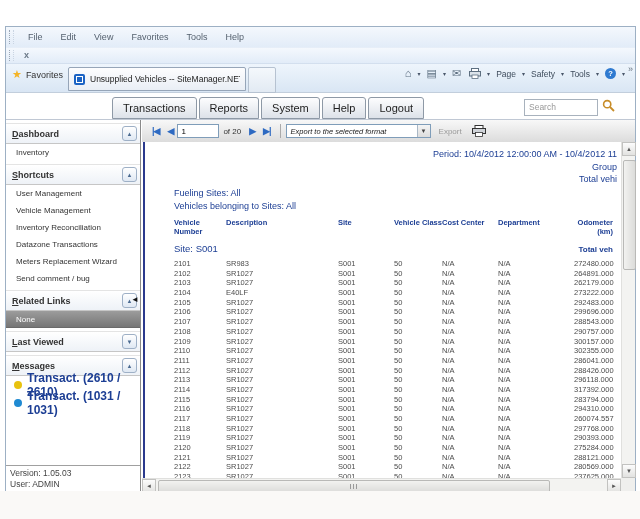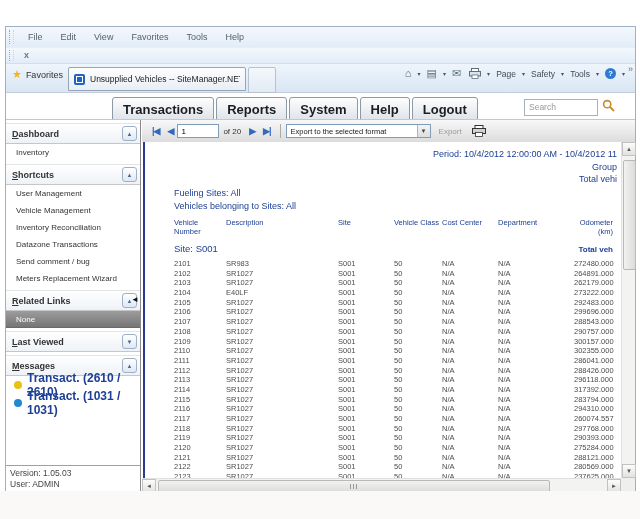--- a/index.html
+++ b/index.html
@@ -37,21 +37,21 @@
   .help-circle{width:11px;height:11px;border-radius:50%;background:#2f7ad0;color:#fff;font-size:7.5px;
                font-weight:bold;display:flex;align-items:center;justify-content:center;}
   .overflow{position:absolute;right:2px;top:0px;font-size:9px;color:#66727f;}
 
   
   .brandbar{height:28px;background:#fff;position:relative;}
   .logo{position:absolute;left:8px;top:2px;}
   .logo-main{font-size:13.5px;font-weight:bold;color:#1c2d5f;letter-spacing:0.5px;line-height:13px;}
   .logo-sub{font-size:6.3px;color:#2f6fc6;letter-spacing:1.8px;font-weight:bold;}
   .nav{position:absolute;left:106px;top:4px;display:flex;}
-  .nav-btn{font-size:13px;font-weight:bold;color:#1d1d1d;padding:4px 10px;margin-right:2px;
+  .nav-btn{font-size:11px;font-weight:normal;color:#1d1d1d;padding:4px 10px;margin-right:2px;
            background:linear-gradient(#fdfdfe,#dde2e9);border:1px solid #8e99a6;border-radius:3px 3px 0 0;}
   .search-wrap{position:absolute;right:20px;top:5px;display:flex;align-items:center;}
   .search-input{width:64px;height:13px;border:1px solid #a8b2bd;font-size:8.5px;padding:1px 4px;
                 font-family:"Liberation Sans",sans-serif;color:#555;}
   .search-input::placeholder{color:#999;}
   .mag{margin-left:4px;}
 
   
   .content{position:absolute;left:0;top:92px;width:629px;height:372px;border-top:1px solid #c0c8d4;background:#fff;}
 
@@ -77,37 +77,37 @@
   
   .main{position:absolute;left:136px;top:0;right:0;height:372px;}
   .rtoolbar{height:22px;background:linear-gradient(#f8f8f8,#dcdcdc);border-bottom:1px solid #b5b5b5;
             display:flex;align-items:center;padding-left:6px;}
   .pg-ico{color:#2e6ac2;font-size:9px;font-weight:bold;margin:0 4px;letter-spacing:-1px;}
   .pg-input{width:34px;height:12px;border:1px solid #7f9db9;font-size:8px;padding:0 3px;
             font-family:"Liberation Sans",sans-serif;}
   .of-label{font-size:8px;color:#333;margin:0 4px;}
   .tb-sep{width:1px;height:14px;background:#aaa;margin:0 5px;}
   .export-select{height:14px;width:145px;border:1px solid #7f9db9;background:#fff;display:flex;
-                 align-items:center;font-size:7.5px;color:#222;padding-left:4px;box-sizing:border-box;}
+                 align-items:center;font-size:7.5px;color:#222;padding-left:4px;box-sizing:border-box;font-style:italic;}
   .export-select .arrow{margin-left:auto;width:12px;height:100%;background:linear-gradient(#f4f4f4,#ddd);
                  border-left:1px solid #aab8c6;display:flex;align-items:center;justify-content:center;
                  font-size:6px;color:#444;}
   .export-disabled{font-size:8px;color:#9a9a9a;margin:0 8px;}
   .print-btn{margin-left:2px;display:flex;align-items:center;}
 
   .viewport{position:absolute;left:0;top:22px;right:14px;bottom:14px;background:#fff;overflow:hidden;}
   .page-edge{position:absolute;left:1px;top:0;bottom:0;width:2px;background:#2b3a8e;}
   .rep-title{position:absolute;left:32px;top:5px;font-size:15px;font-weight:bold;color:#17357b;}
   .rep-right{position:absolute;right:4px;top:6px;text-align:right;font-size:9px;color:#1c3e94;line-height:12.5px;white-space:nowrap;}
   .rep-filter1{position:absolute;left:32px;top:46px;font-size:9px;color:#1c3e94;}
   .rep-filter2{position:absolute;left:32px;top:59px;font-size:9px;color:#1c3e94;}
 
   .tablewrap{position:absolute;left:32px;right:8px;top:76px;}
   .hrow,.trow,.srow{display:flex;align-items:baseline;}
-  .hrow{font-size:7.5px;font-weight:normal;color:#1c3e94;}
+  .hrow{font-size:7.5px;font-weight:bold;color:#1c3e94;}
   .srow{margin-top:7px;font-size:9.5px;color:#1c3e94;}
   .srow .stotal{margin-left:auto;font-weight:bold;font-size:8px;}
   .tbody{margin-top:5px;}
   .trow{height:9.7px;font-size:7.5px;color:#4c4c4c;}
   .c-num{width:52px;flex:none;}
   .c-desc{width:112px;flex:none;}
   .c-site{width:56px;flex:none;}
   .c-cls{width:48px;flex:none;}
   .c-cost{width:56px;flex:none;}
   .c-dept{width:76px;flex:none;}
@@ -215,22 +215,22 @@
         <div class="side-item">Inventory</div>
 
         <div class="acc-header">
           <span class="acc-title">Shortcuts</span>
           <span class="chev-btn">▲</span>
         </div>
         <div class="side-item">User Management</div>
         <div class="side-item">Vehicle Management</div>
         <div class="side-item">Inventory Reconciliation</div>
         <div class="side-item">Datazone Transactions</div>
+        <div class="side-item">Meters Replacement Wizard</div>
         <div class="side-item">Send comment / bug</div>
-        <div class="side-item">Meters Replacement Wizard</div>
 
         <div class="acc-header">
           <span class="acc-title">Related Links</span>
           <span class="chev-btn">▲</span>
         </div>
         <div class="none-item">None</div>
 
         <div class="acc-header">
           <span class="acc-title">Last Viewed</span>
           <span class="chev-btn">▼</span>

